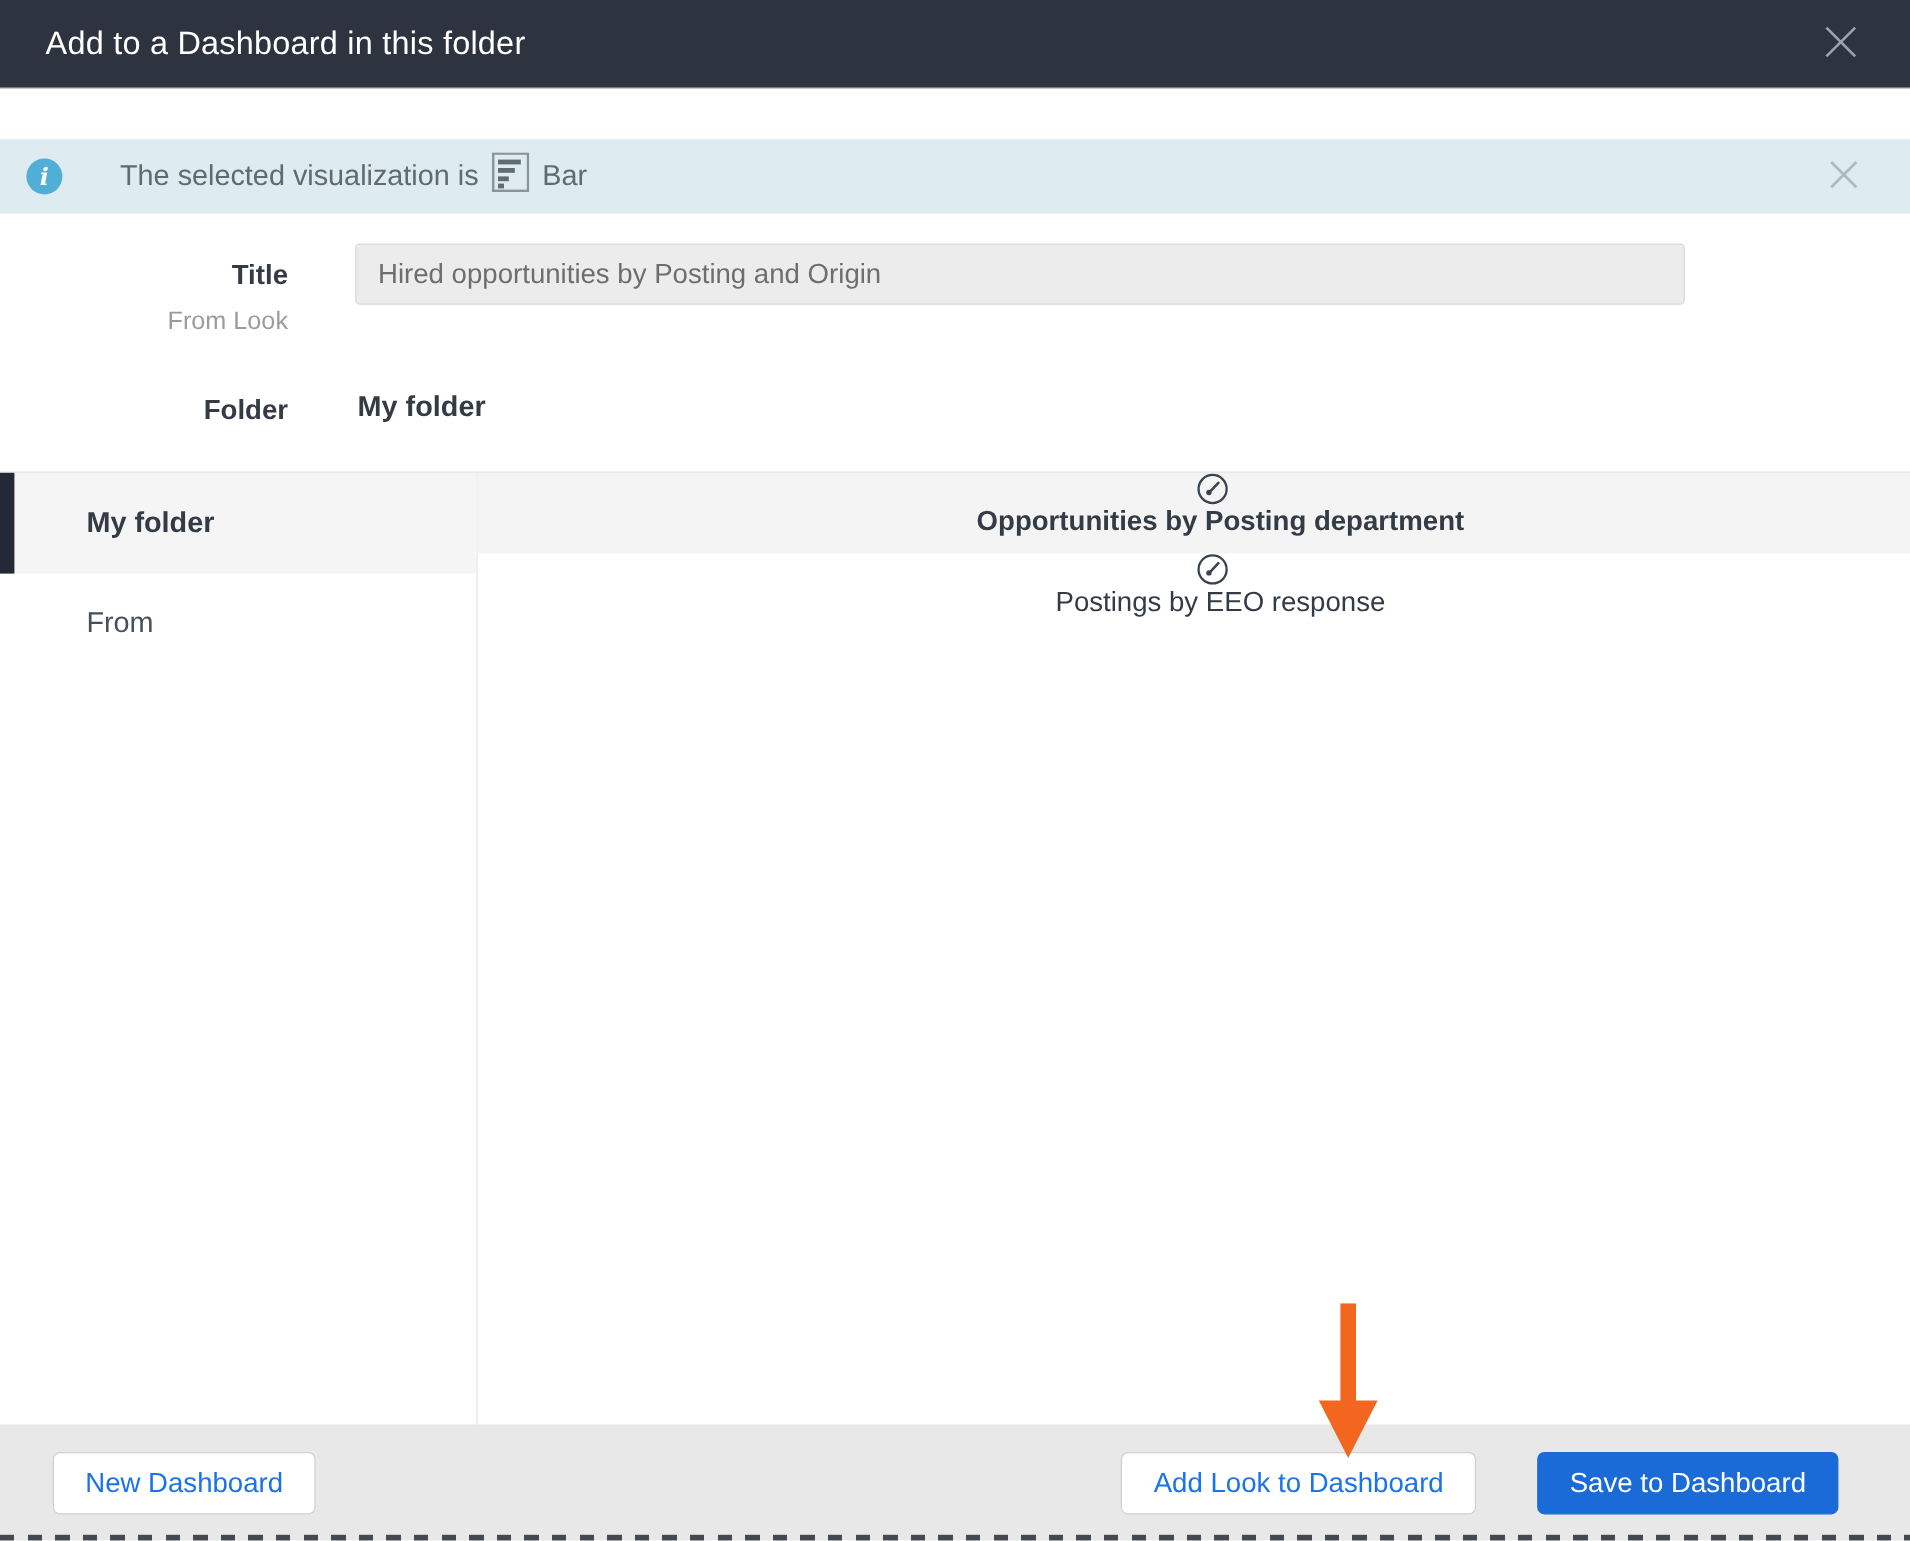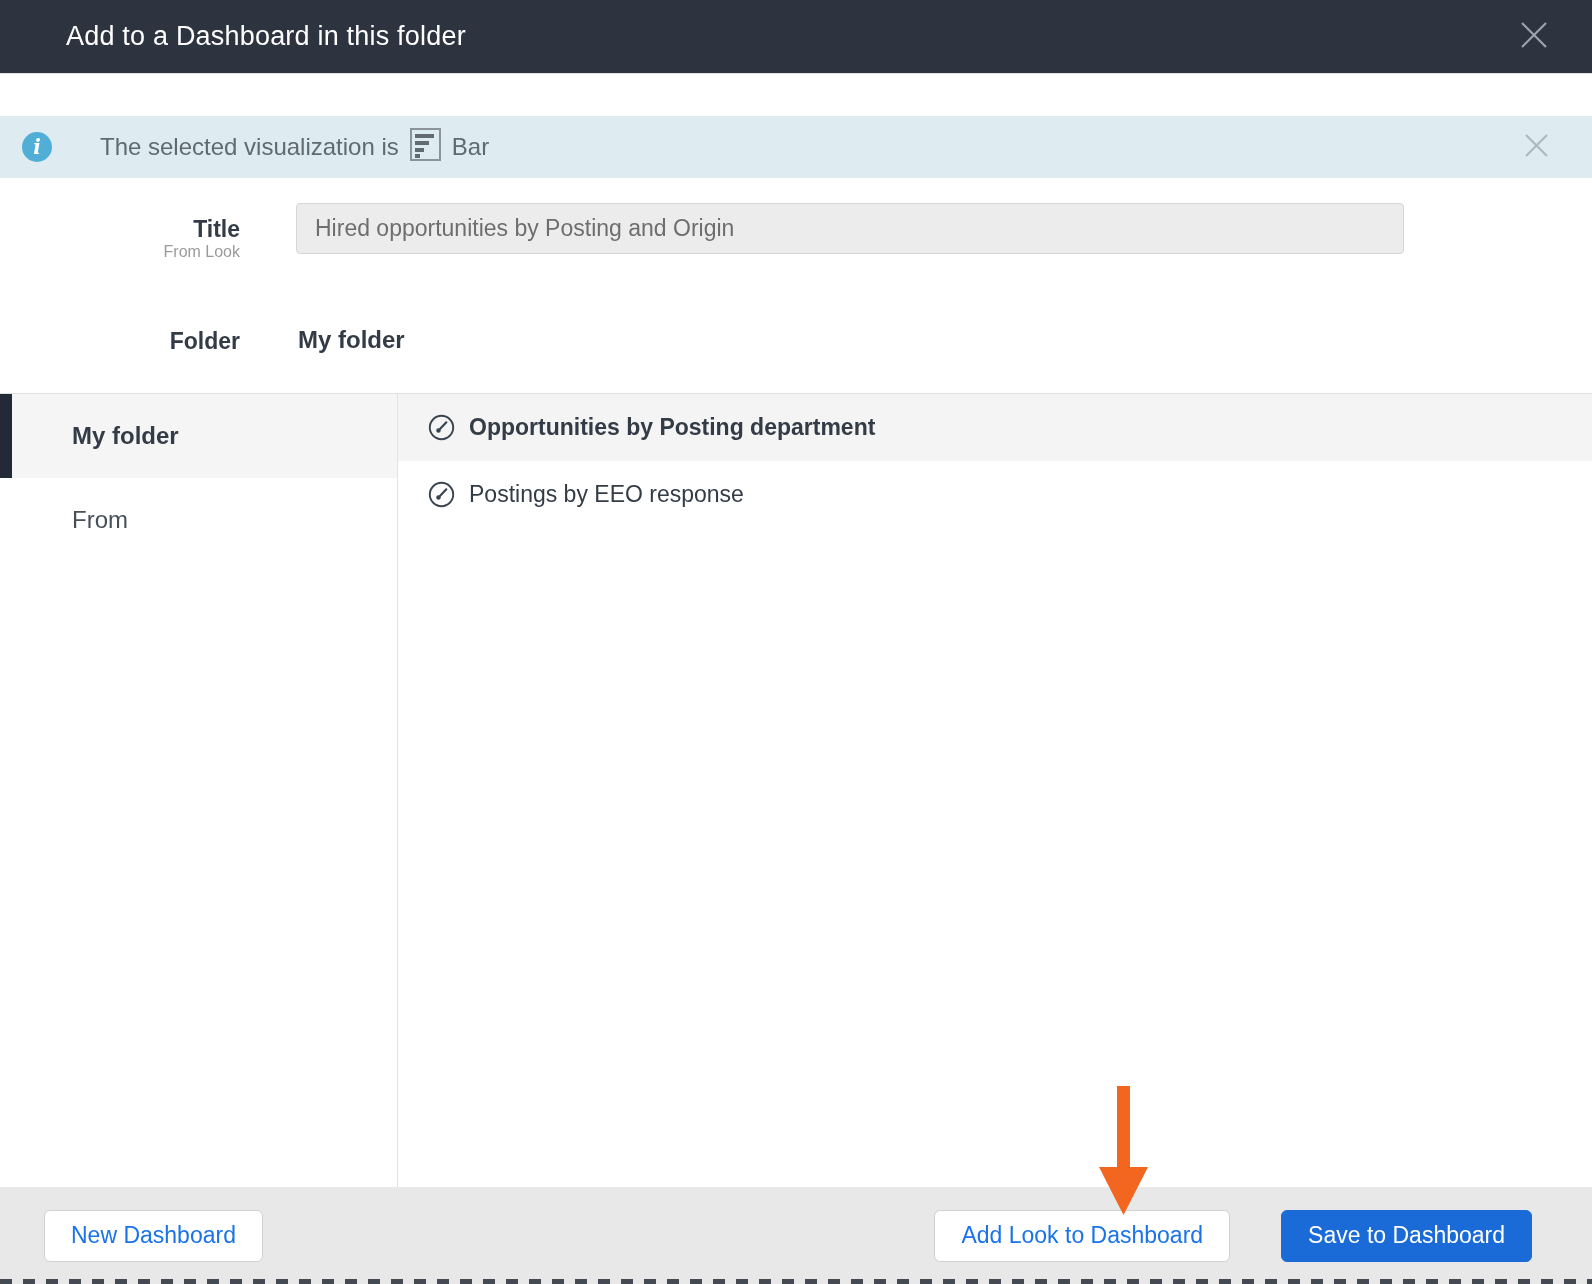--- a/index.html
+++ b/index.html
@@ -17,54 +17,54 @@
   }
   *{box-sizing:border-box;margin:0;padding:0;}
   html,body{background:#fff;}
   body{font-family:"Liberation Sans","DejaVu Sans",sans-serif;}
   .app{position:relative;width:1592px;height:1284px;background:#fff;overflow:hidden;}
 
   
   .header{position:absolute;left:0;top:0;width:1592px;height:74px;background:var(--header-bg);
     display:flex;align-items:center;justify-content:space-between;padding:0 40px 0 38px;
     border-bottom:1px solid #E2E2E2;}
-  .header-title{color:#FFFFFF;font-size:27px;font-weight:500;letter-spacing:.2px;margin-left:28px;}
+  .header-title{color:#FFFFFF;font-size:27px;font-weight:500;letter-spacing:.2px;}
   .icon-btn{background:none;border:none;cursor:pointer;display:flex;align-items:center;justify-content:center;padding:0;}
 
   
   .banner{position:absolute;left:0;top:116px;width:1592px;height:62px;background:var(--banner-bg);
     display:flex;align-items:center;padding:0 40px 0 22px;}
   .info-icon{width:30px;height:30px;border-radius:50%;background:var(--info-icon-blue);color:#fff;
     display:flex;align-items:center;justify-content:center;font-family:"DejaVu Serif",serif;
     font-style:italic;font-weight:700;font-size:20px;flex:0 0 auto;}
   .banner-text{color:#5F6A72;font-size:24px;margin-left:48px;display:flex;align-items:center;}
   .bar-icon{display:inline-block;margin:0 11px;}
   .banner-close{margin-left:auto;}
 
   
   .label-col{position:absolute;left:0;width:240px;text-align:right;}
   .form-label{font-size:23px;font-weight:700;color:#333C46;}
-  .form-sublabel{font-size:16px;color:var(--text-gray);}
+  .form-sublabel{font-size:21px;color:var(--text-gray);margin-top:13px;}
   .title-input{position:absolute;left:296px;top:203px;width:1108px;height:51px;background:#ECECEC;
     border:1px solid #D7D7D7;border-radius:4px;font-size:23px;color:#6E6E6E;padding:0 18px;
     font-family:inherit;outline:none;}
   .folder-value{position:absolute;left:298px;top:326px;font-size:24px;font-weight:700;color:#333C46;}
 
   
   .body{position:absolute;left:0;top:393px;width:1592px;height:794px;border-top:1px solid var(--divider);display:flex;}
   .sidebar{width:398px;height:100%;border-right:1px solid #E3E3E3;flex:0 0 auto;}
   .side-item{height:84px;display:flex;align-items:center;padding-left:72px;font-size:24px;color:#46505A;cursor:pointer;}
   .side-item.selected{background:#F5F5F5;border-left:12px solid var(--selected-strip);padding-left:60px;
     font-weight:700;color:#333C46;}
   .content{flex:1;display:flex;flex-direction:column;}
   .filter-wrap{height:78px;border-bottom:1px solid var(--divider);}
   .filter-input{margin:14px 0 0 27px;width:553px;height:50px;border:1px solid #BBBBBB;border-radius:4px;
     font-size:23px;color:#444;padding:0 18px;font-family:inherit;outline:none;background:#fff;}
   .filter-input::placeholder{color:#9E9E9E;}
-  .look-row{height:67px;display:flex;align-items:center;padding-left:30px;cursor:pointer;}
+  .look-row{height:67px;display:flex;align-items:center;padding-left:30px;cursor:pointer;flex-direction:column;}
   .look-row.selected{background:#F4F4F4;}
   .look-row .look-title{font-size:23px;color:#333C46;margin-left:14px;}
   .look-row.selected .look-title{font-weight:700;}
   .gauge-icon{flex:0 0 auto;display:flex;}
 
   
   .footer{position:absolute;left:0;top:1187px;width:1592px;height:97px;background:var(--footer-bg);
     display:flex;align-items:center;justify-content:space-between;padding:0 60px 0 44px;}
   .btn{height:52px;border-radius:6px;font-size:23px;font-family:inherit;cursor:pointer;padding:0 26px;
     display:flex;align-items:center;justify-content:center;}

